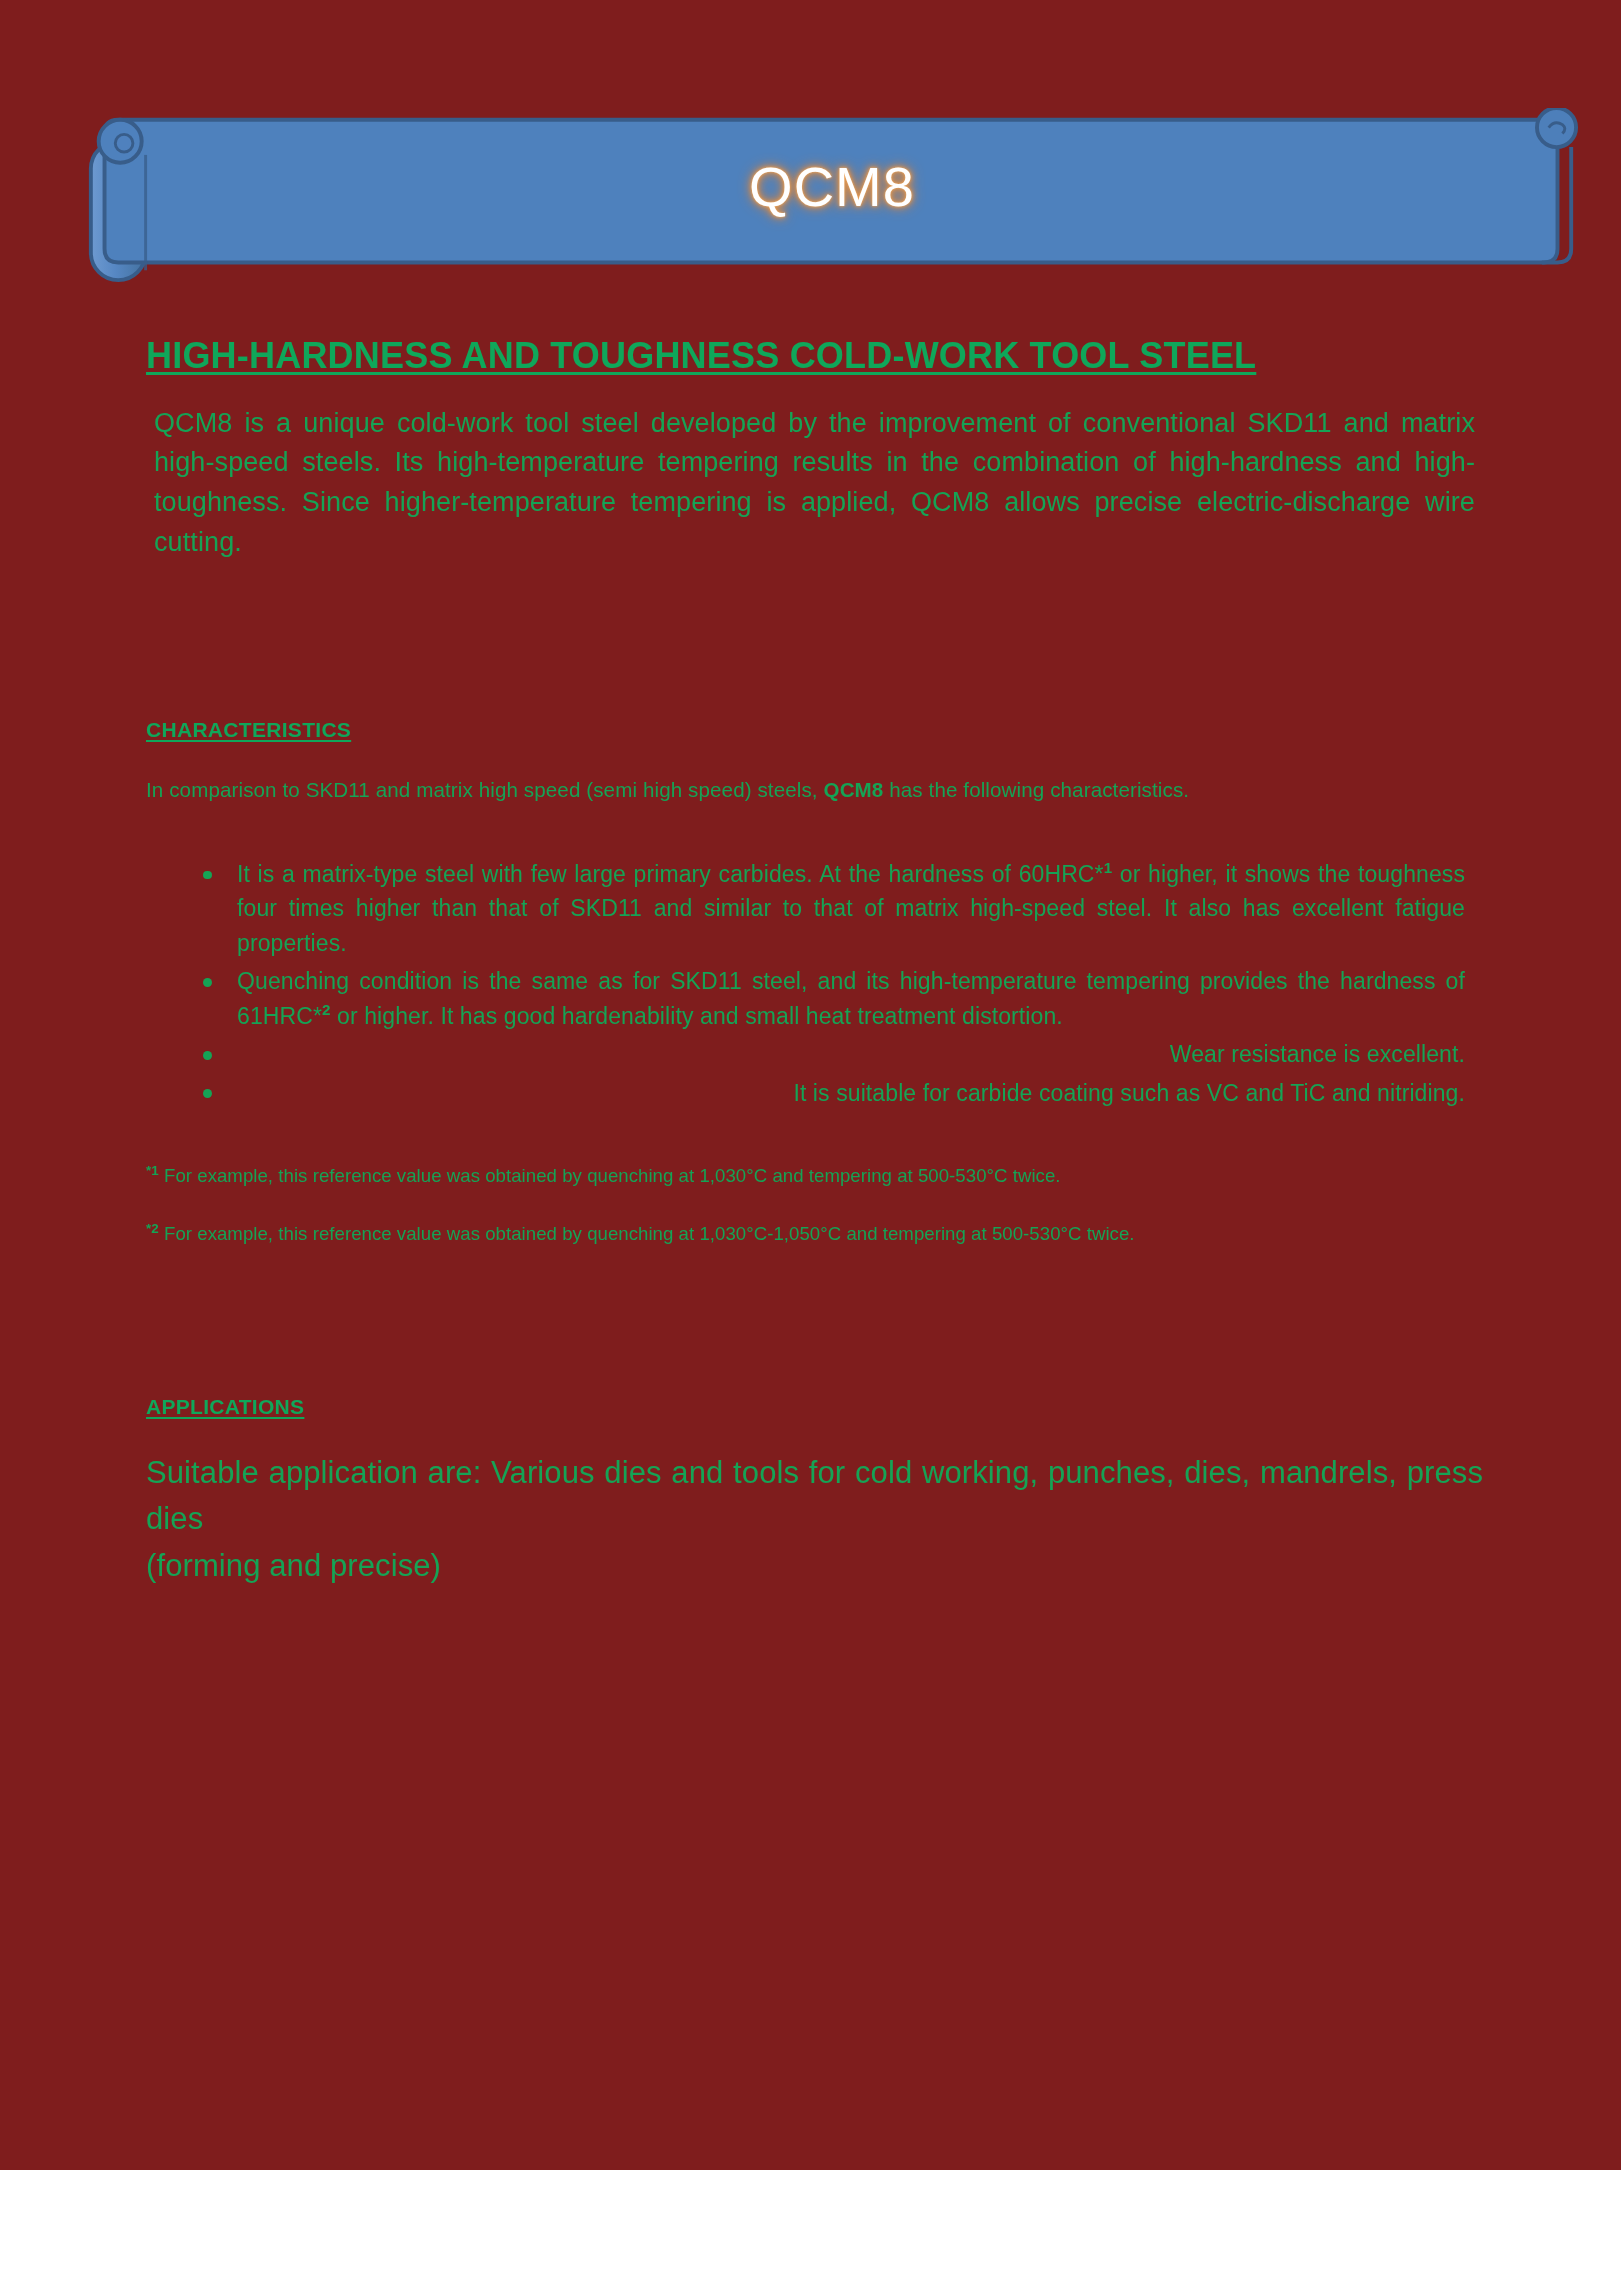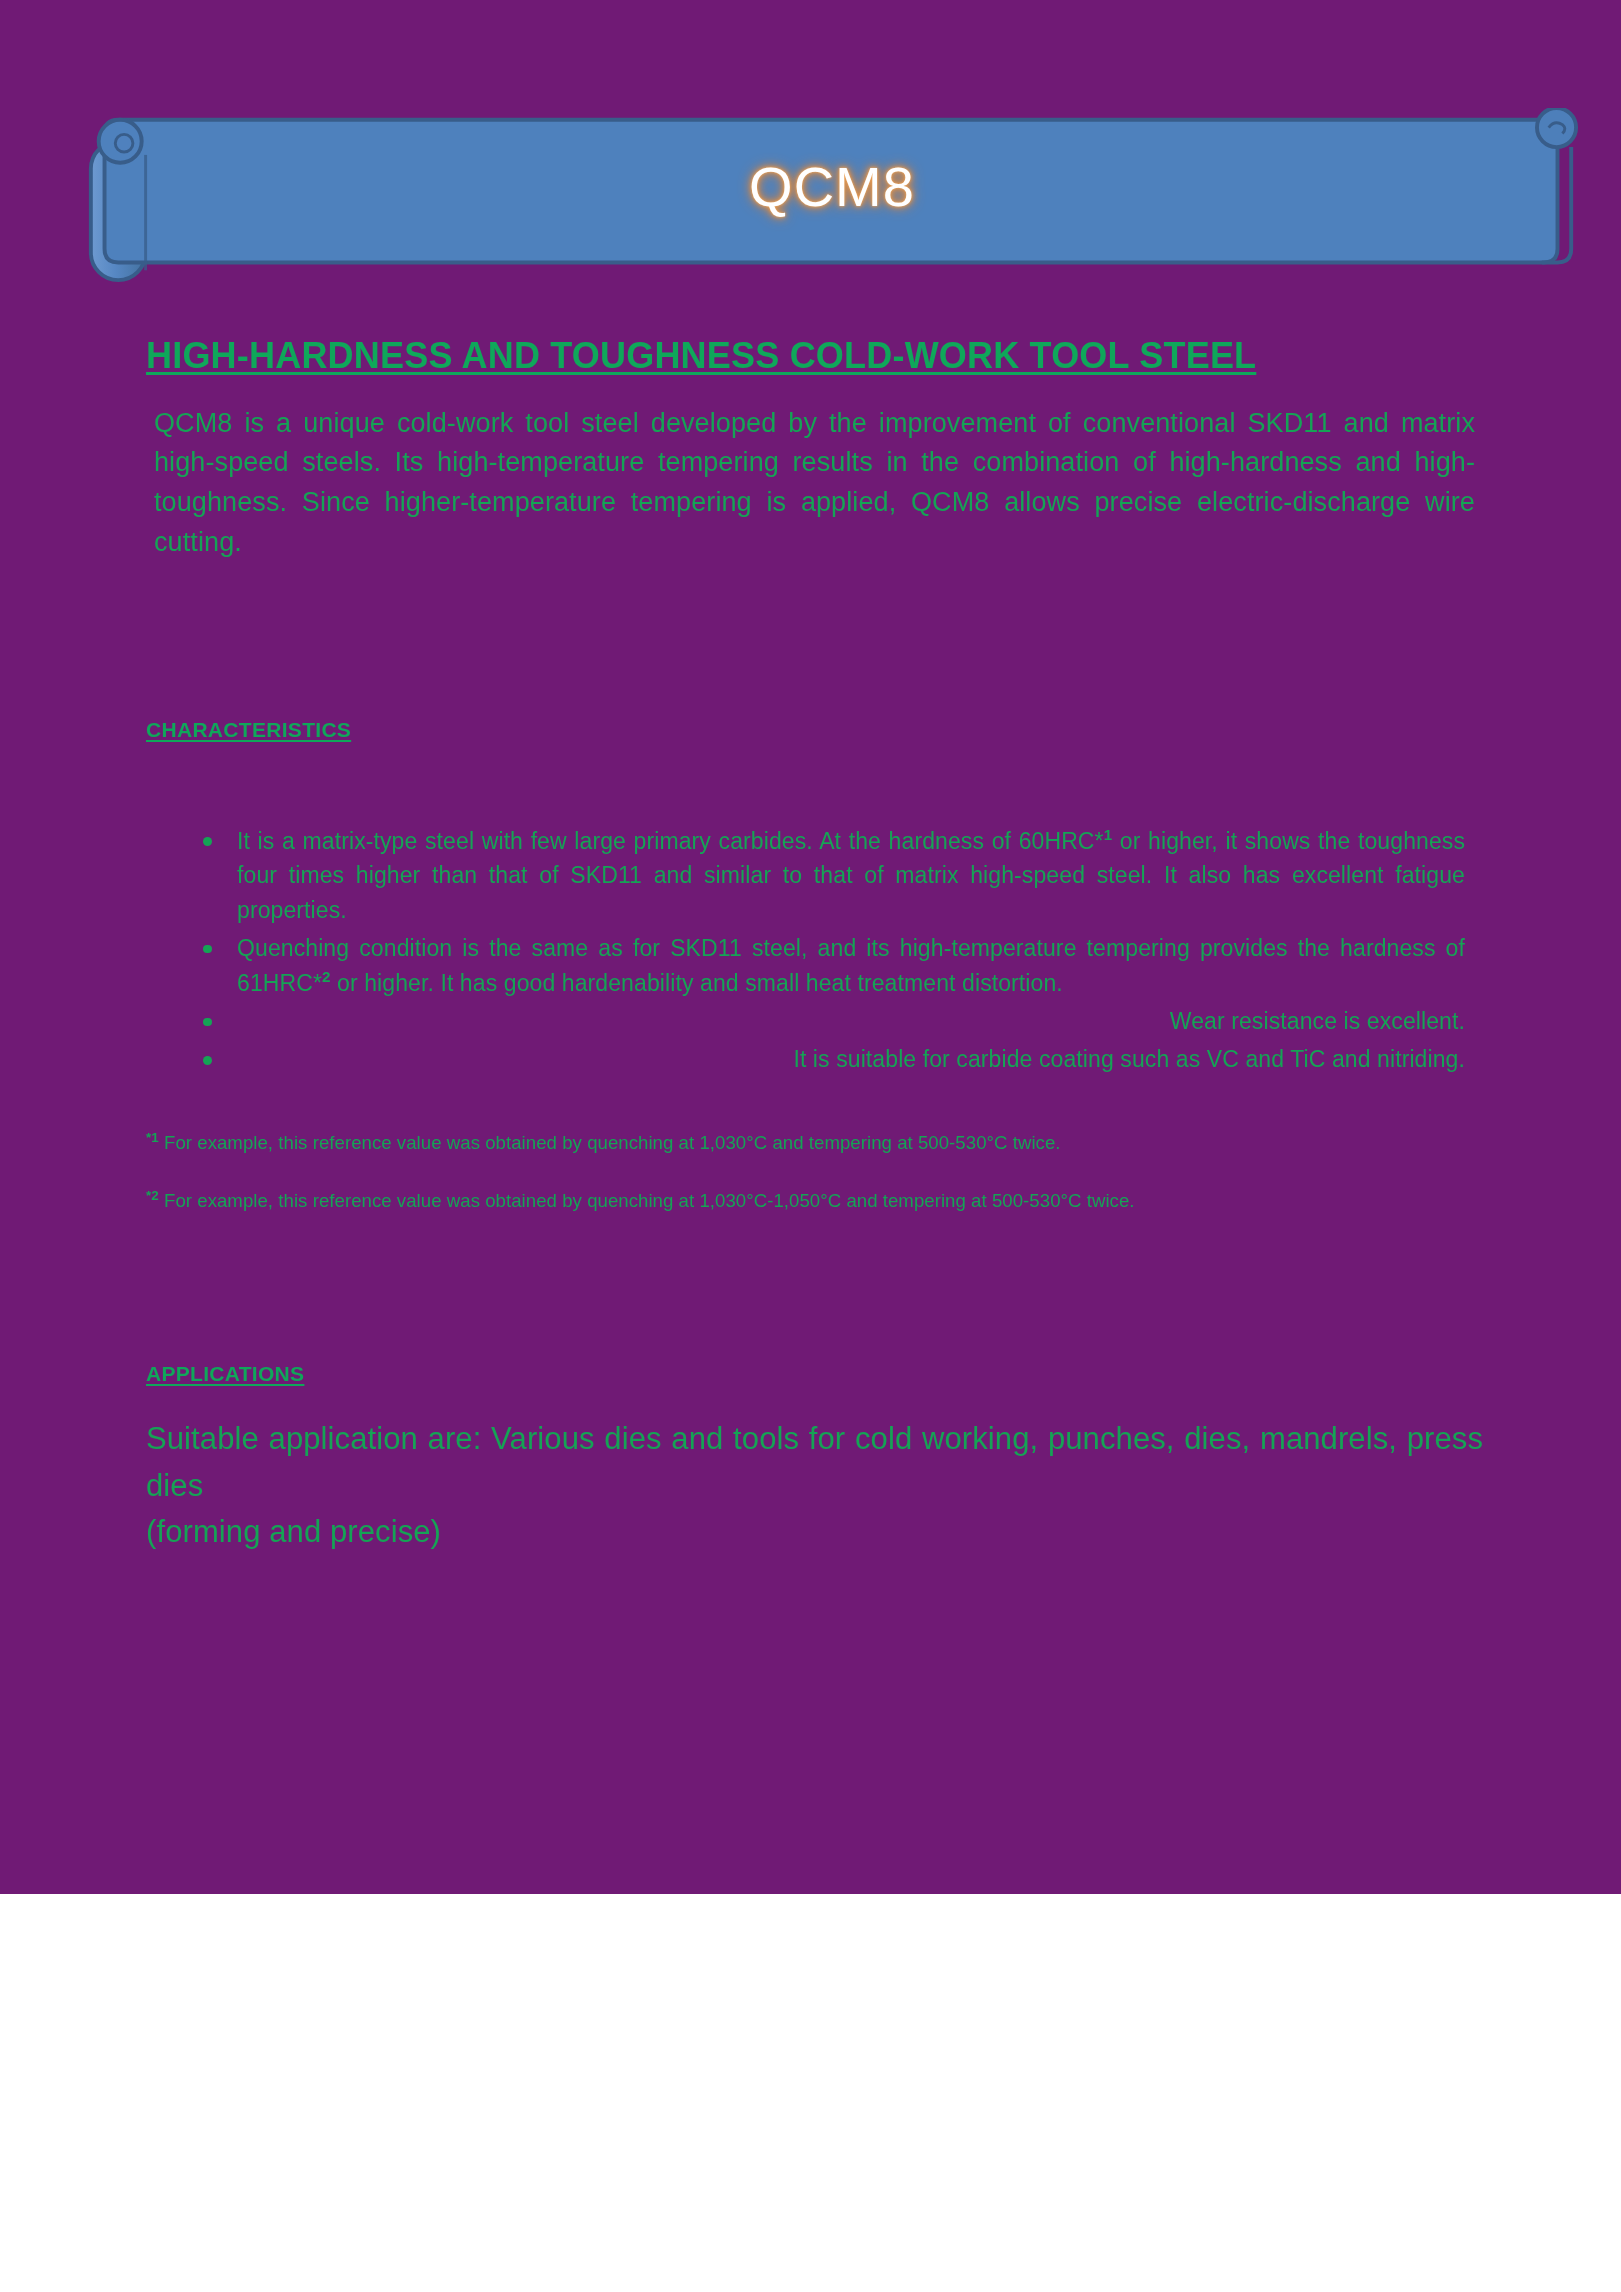--- a/index.html
+++ b/index.html
@@ -10,22 +10,22 @@
   body {
     width: 1621px;
     height: 2293px;
     font-family: "Liberation Sans", sans-serif;
     -webkit-font-smoothing: antialiased;
   }
 
   .page {
     position: relative;
     width: 1621px;
-    height: 1894px;
-    background: #701a75;
+    height: 2170px;
+    background: #7f1d1d;
     overflow: hidden;
   }
 
   
   .banner-wrap {
     position: absolute;
     left: 83px;
     top: 108px;
     width: 1498px;
     height: 176px;
@@ -202,20 +202,21 @@
     <h1 class="h1">HIGH-HARDNESS AND TOUGHNESS COLD-WORK TOOL STEEL</h1>
 
     <p class="intro">QCM8 is a unique cold-work tool steel developed by the improvement of conventional SKD11 and matrix high-speed steels. Its high-temperature tempering results in the combination of high-hardness and high-toughness. Since higher-temperature tempering is applied, QCM8 allows precise electric-discharge wire cutting.</p>
 
     <div class="sect-gap-xl"></div>
 
     <h2 class="h2">CHARACTERISTICS</h2>
 
     <div class="gap-30"></div>
 
+    <p class="para-small"><span>In comparison to SKD11 and matrix high speed (semi high speed) steels, </span><b>QCM8</b><span> has the following characteristics.</span></p>
 
     <div class="gap-34"></div>
 
     <ul class="bullets">
       <li><span>It is a matrix-type steel with few large primary carbides. At the hardness of 60HRC*</span><sup class="ref">1</sup><span> or higher, it shows the toughness four times higher than that of SKD11 and similar to that of matrix high-speed steel. It also has excellent fatigue properties.</span></li>
       <li><span>Quenching condition is the same as for SKD11 steel, and its high-temperature tempering provides the hardness of 61HRC*</span><sup class="ref">2</sup><span> or higher. It has good hardenability and small heat treatment distortion.</span></li>
       <li class="short"><span>Wear resistance is excellent.</span></li>
       <li class="short"><span>It is suitable for carbide coating such as VC and TiC and nitriding.</span></li>
     </ul>
 

